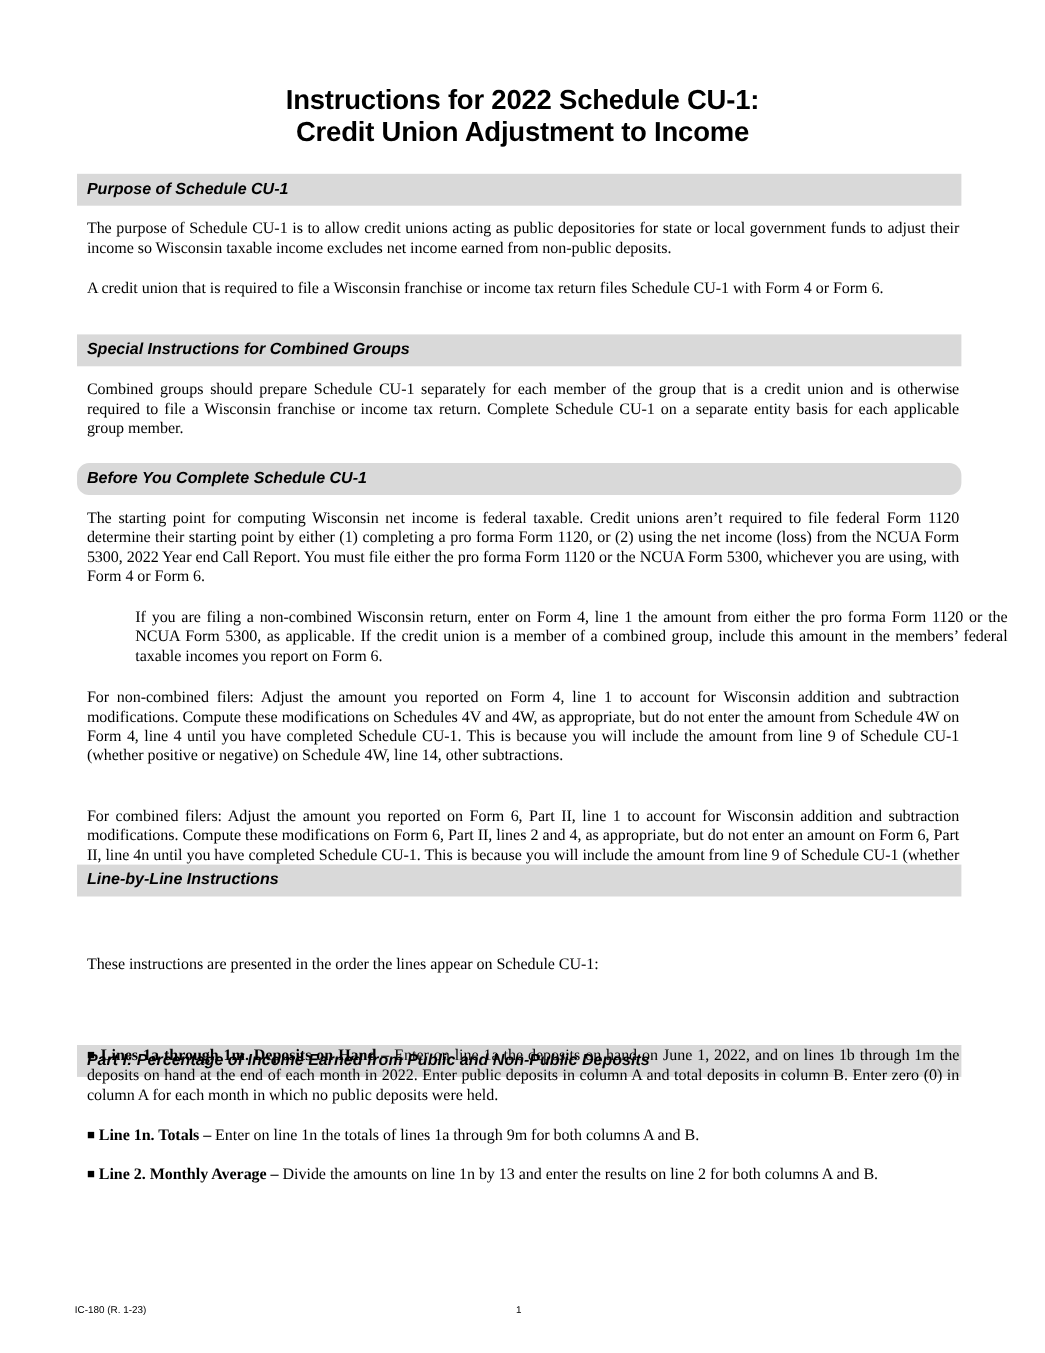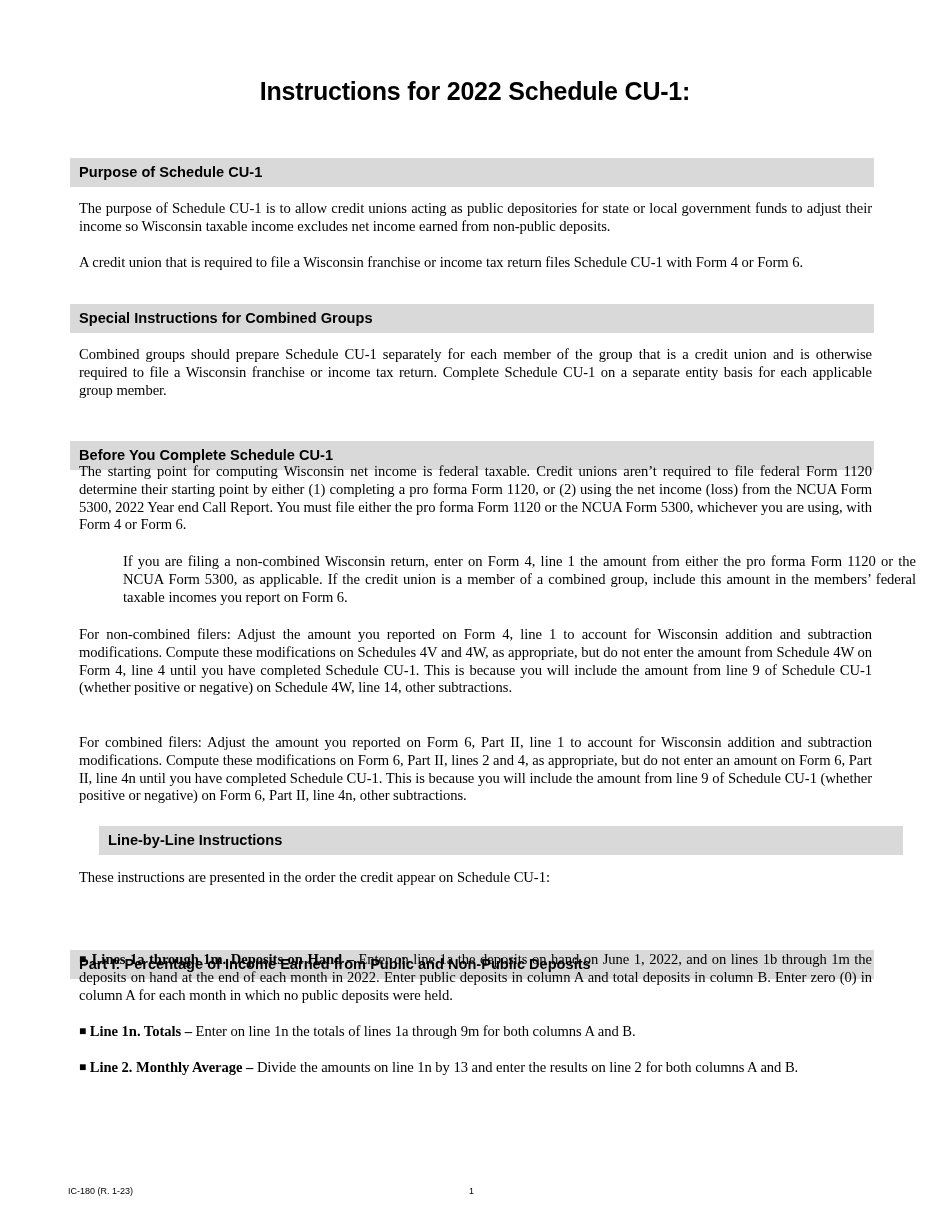--- a/index.html
+++ b/index.html
@@ -8,20 +8,21 @@
     font-family: "Liberation Sans", sans-serif; color: #000;
   }
   .title {
     position: absolute; left: 0; width: 950px; top: 77px;
     text-align: center; font-weight: bold; font-size: 25px; line-height: 29px;
     letter-spacing: -0.2px;
   }
   .bar {
     position: absolute; left: 70px; width: 804px; height: 29px;
     background: #d9d9d9;
+    font-style: italic;
   }
   .bar span {
     position: absolute; left: 9px; top: 6px;
     font-weight: bold; font-size: 14.6px; line-height: 17px;
   }
   .para {
     position: absolute; left: 79px; width: 793px;
     font-size: 14.6px; line-height: 17.8px; text-align: justify;
     letter-spacing: -0.05px;
     font-family: Liberation Serif, serif;
@@ -30,45 +31,46 @@
   .para .bullet { font-size: 12px; vertical-align: 1px; }
   .footer {
     position: absolute; top: 1186px; font-size: 9px; line-height: 11px;
   }
 </style>
 </head>
 <body>
 
 <div class="title">
   <div>Instructions for 2022 Schedule CU-1:</div>
+  <div>Credit Union Adjustment to Income</div>
 </div>
 
 <div class="bar" style="top:158px;">
   <span>Purpose of Schedule CU-1</span>
 </div>
 <div class="para" style="top:200px;">The purpose of Schedule CU-1 is to allow credit unions acting as public depositories for state or local government funds to adjust their income so Wisconsin taxable income excludes net income earned from non-public deposits.</div>
 <div class="para" style="top:254px;">A credit union that is required to file a Wisconsin franchise or income tax return files Schedule CU-1 with Form 4 or Form 6.</div>
 
 <div class="bar" style="top:304px;">
   <span>Special Instructions for Combined Groups</span>
 </div>
 <div class="para" style="top:346px;">Combined groups should prepare Schedule CU-1 separately for each member of the group that is a credit union and is otherwise required to file a Wisconsin franchise or income tax return. Complete Schedule CU-1 on a separate entity basis for each applicable group member.</div>
 
-<div class="bar" style="top:441px;">
+<div class="bar" style="top:421px;border-radius:11px;">
   <span>Before You Complete Schedule CU-1</span>
 </div>
 <div class="para" style="top:463px;">The starting point for computing Wisconsin net income is federal taxable.  Credit unions aren’t required to file federal Form 1120 determine their starting point by either (1) completing a pro forma Form 1120, or (2) using the net income (loss) from the NCUA Form 5300, 2022 Year end Call Report. You must file either the pro forma Form 1120 or the NCUA Form 5300, whichever you are using, with Form 4 or Form 6.</div>
 <div class="para" style="top:553px;margin-left:44px;">If you are filing a non-combined Wisconsin return, enter on Form 4, line 1 the amount from either the pro forma Form 1120 or the NCUA Form 5300, as applicable. If the credit union is a member of a combined group, include this amount in the members’ federal taxable incomes you report on Form 6.</div>
 <div class="para" style="top:626px;">For non-combined filers: Adjust the amount you reported on Form 4, line 1 to account for Wisconsin addition and subtraction modifications. Compute these modifications on Schedules 4V and 4W, as appropriate, but do not enter the amount from Schedule 4W on Form 4, line 4 until you have completed Schedule CU-1. This is because you will include the amount from line 9 of Schedule CU-1 (whether positive or negative) on Schedule 4W, line 14, other subtractions.</div>
 <div class="para" style="top:734px;">For combined filers: Adjust the amount you reported on Form 6, Part II, line 1 to account for Wisconsin addition and subtraction modifications. Compute these modifications on Form 6, Part II, lines 2 and 4, as appropriate, but do not enter an amount on Form 6, Part II, line 4n until you have completed Schedule CU-1. This is because you will include the amount from line 9 of Schedule CU-1 (whether positive or negative) on Form 6, Part II, line 4n, other subtractions.</div>
 
-<div class="bar" style="top:826px;margin-left:29px;">
+<div class="bar" style="top:786px;">
   <span>Line-by-Line Instructions</span>
 </div>
-<div class="para" style="top:869px;">These instructions are presented in the order the credit appear on Schedule CU-1:</div>
+<div class="para" style="top:869px;">These instructions are presented in the order the lines appear on Schedule CU-1:</div>
 
 <div class="bar" style="top:909px;margin-top:41px;">
   <span>Part I: Percentage of Income Earned from Public and Non-Public Deposits</span>
 </div>
 
 <div class="para" style="top:951px;">
   <b class="bullet">■</b>
   <b>Lines 1a through 1m. Deposits on Hand –</b><span> Enter on line 1a the deposits on hand on June 1, 2022, and on lines 1b through 1m the deposits on hand at the end of each month in 2022. Enter public deposits in column A and total deposits in column B. Enter zero (0) in column A for each month in which no public deposits were held.</span>
 </div>
 <div class="para" style="top:1023px;">

